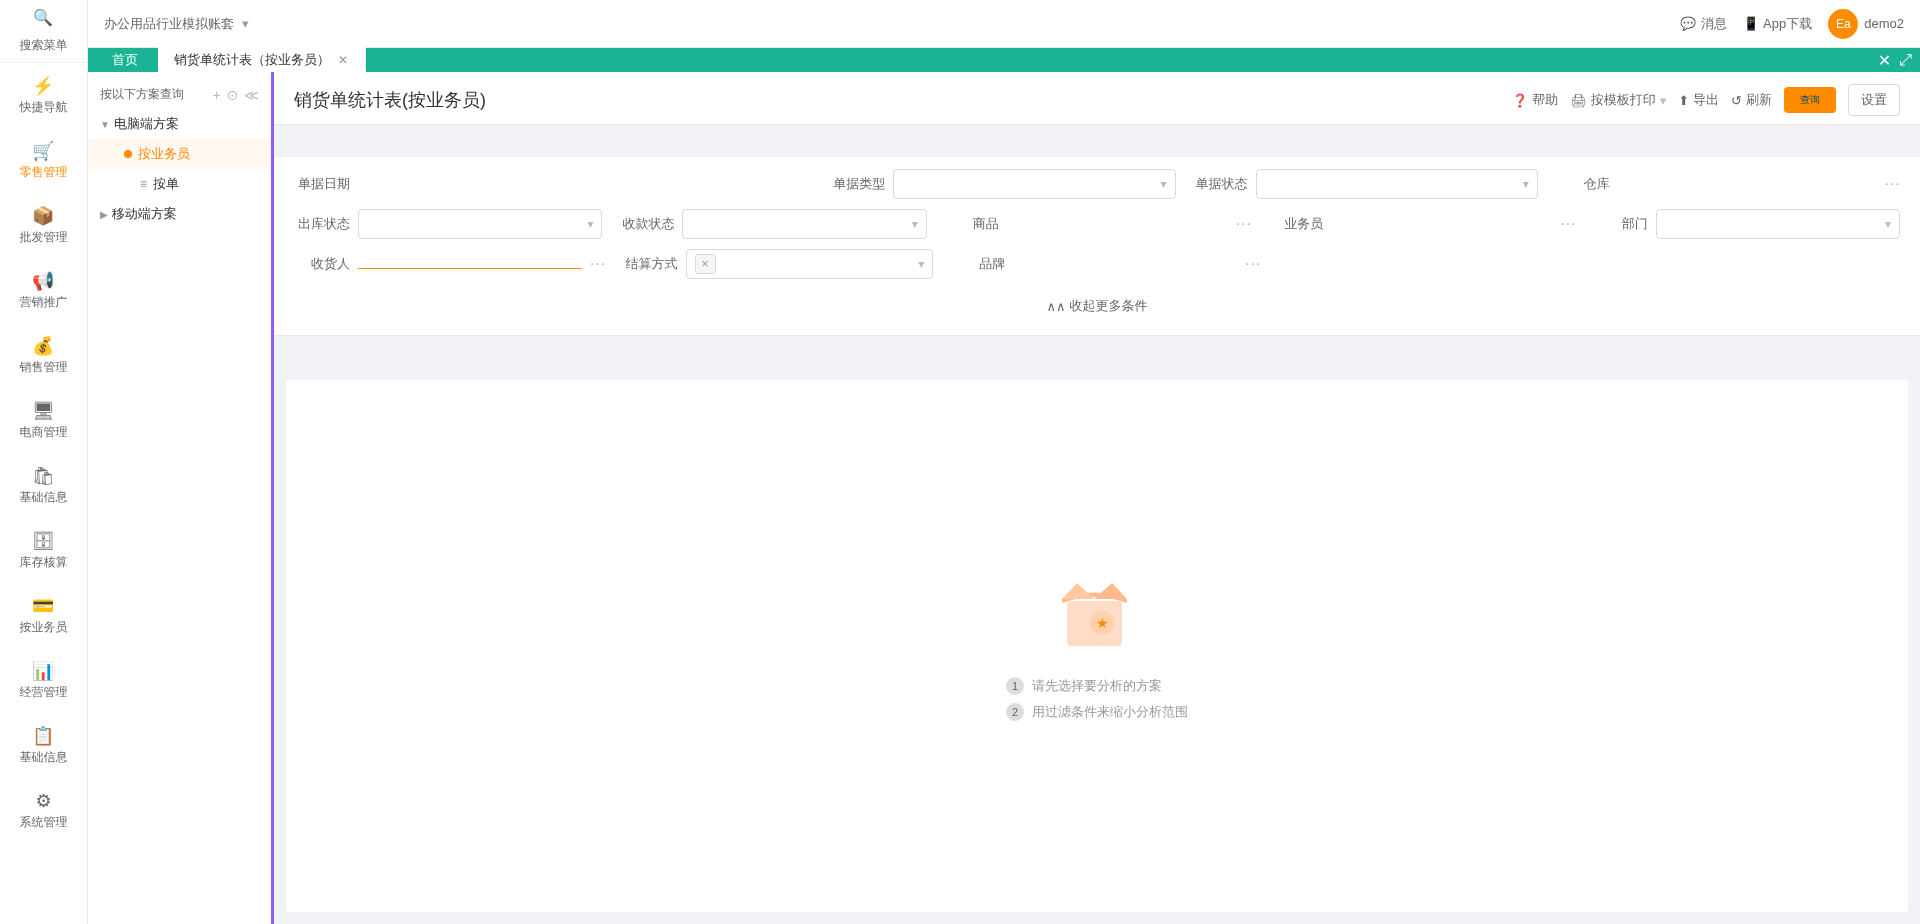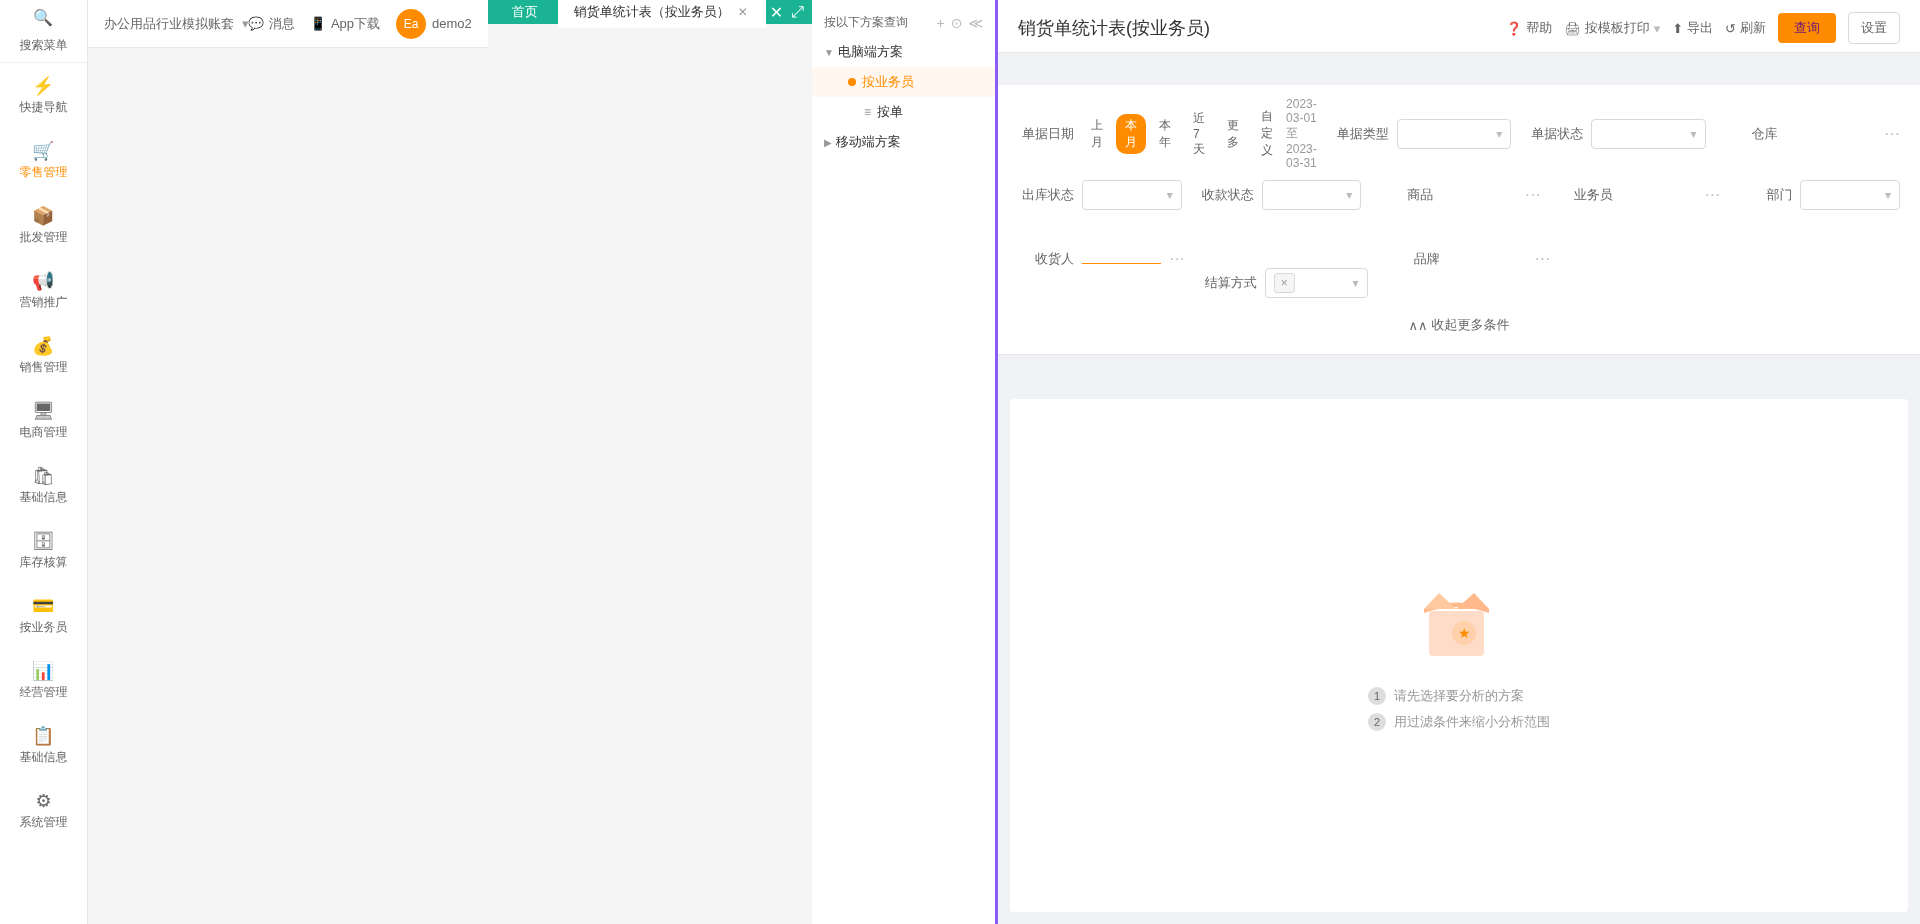--- a/index.html
+++ b/index.html
@@ -10,21 +10,21 @@
     .sidebar-logo { width: 100%; background: #ff8c00; padding: 10px 8px; display: flex; flex-direction: column; align-items: center; cursor: pointer; }
     .sidebar-logo .logo-icon { width: 40px; height: 40px; background: #fff; border-radius: 8px; display: flex; align-items: center; justify-content: center; color: #ff8c00; font-size: 18px; font-weight: bold; }
     .sidebar-logo .logo-text { color: #fff; font-size: 11px; margin-top: 4px; text-align: center; }
     .sidebar-search { width: 100%; padding: 8px 4px; text-align: center; cursor: pointer; color: #666; border-bottom: 1px solid #f0f0f0; }
     .sidebar-nav { width: 100%; }
     .sidebar-item { width: 100%; padding: 12px 4px; text-align: center; cursor: pointer; color: #666; font-size: 12px; display: flex; flex-direction: column; align-items: center; gap: 2px; }
     .sidebar-item.active { color: #ff8c00; }
     .sidebar-item-icon { font-size: 18px; }
 
     
-    .main { flex: 1; display: flex; flex-direction: row; overflow: hidden; }
+    .main { flex: 1; display: flex; flex-direction: column; overflow: hidden; }
 
     
     .top-header { height: 48px; background: #fff; border-bottom: 1px solid #e8e8e8; display: flex; align-items: center; justify-content: space-between; padding: 0 16px; }
     .top-header-left { display: flex; align-items: center; gap: 8px; color: #666; font-size: 13px; }
     .top-header-right { display: flex; align-items: center; gap: 16px; color: #666; font-size: 13px; }
     .top-header-right .user-avatar { width: 30px; height: 30px; border-radius: 50%; background: #ff8c00; display: flex; align-items: center; justify-content: center; color: #fff; font-size: 12px; }
 
     
     .tab-bar { height: 24px; background: #1ab394; display: flex; align-items: center; padding: 0 8px; gap: 4px; }
     .tab { height: 32px; padding: 0 16px; border-radius: 4px 4px 0 0; display: flex; align-items: center; gap: 6px; cursor: pointer; font-size: 13px; color: rgba(255,255,255,0.8); }
@@ -47,21 +47,21 @@
     .tree-child-sub { padding: 6px 12px 6px 52px; cursor: pointer; display: flex; align-items: center; gap: 6px; font-size: 13px; color: #333; }
 
     
     .right-panel { flex: 1; display: flex; flex-direction: column; overflow: hidden; gap: 32px; }
 
     
     .page-header { background: #fff; padding: 12px 20px 8px; border-bottom: 1px solid #e8e8e8; display: flex; align-items: center; justify-content: space-between; }
     .page-title { font-size: 18px; color: #333; font-weight: 500; }
     .page-actions { display: flex; align-items: center; gap: 12px; }
     .page-action-btn { display: flex; align-items: center; gap: 4px; color: #666; cursor: pointer; font-size: 13px; }
-    .page-action-btn.primary { background: #ff8c00; color: #701a75; padding: 6px 16px; border-radius: 4px; border: none; cursor: pointer; font-size: 13px; }
+    .page-action-btn.primary { background: #ff8c00; color: #0c4a6e; padding: 6px 16px; border-radius: 4px; border: none; cursor: pointer; font-size: 10px; }
     .page-action-btn.secondary { background: #fff; color: #666; padding: 6px 12px; border-radius: 4px; border: 1px solid #d9d9d9; cursor: pointer; font-size: 13px; }
 
     
     .filter-area { background: #fff; padding: 12px 20px; border-bottom: 1px solid #e8e8e8; }
     .filter-row { display: flex; align-items: center; margin-bottom: 10px; gap: 16px; }
     .filter-row:last-child { margin-bottom: 0; }
     .filter-item { display: flex; align-items: center; gap: 8px; flex: 1; }
     .filter-label { color: #666; font-size: 13px; white-space: nowrap; min-width: 56px; text-align: right; }
     .filter-input { flex: 1; border: none; border-bottom: 1px solid #d9d9d9; padding: 4px 8px; font-size: 13px; outline: none; color: #333; background: transparent; }
     .filter-input.active-border { border-bottom-color: #ff8c00; }
@@ -248,29 +248,20 @@
           <button class="page-action-btn primary">查询</button>
           <button class="page-action-btn secondary">设置</button>
         </div>
       </div>
 
       <div class="filter-area">
 
         <div class="filter-row">
           <div class="filter-item" style="flex:1.5;">
             <div class="filter-label">单据日期</div>
-            <div class="date-filter">
-              <span class="date-btn">上月</span>
-              <span class="date-btn active">本月</span>
-              <span class="date-btn">本年</span>
-              <span class="date-btn">近7天</span>
-              <span class="date-btn">更多</span>
-              <span class="date-btn">自定义</span>
-              <span class="date-range">2023-03-01 至 2023-03-31</span>
-            </div>
           </div>
           <div class="filter-item" style="flex:1;">
             <div class="filter-label">单据类型</div>
             <div class="filter-select">
               <span class="placeholder"></span>
               <span class="chevron-icon">▾</span>
             </div>
           </div>
           <div class="filter-item" style="flex:1;">
             <div class="filter-label">单据状态</div>
@@ -319,21 +310,21 @@
             </div>
           </div>
         </div>
 
         <div class="filter-row">
           <div class="filter-item" style="flex:1;">
             <div class="filter-label">收货人</div>
             <div class="filter-input active-border"></div>
             <span class="filter-dots">···</span>
           </div>
-          <div class="filter-item" style="flex:1;margin-top:48px;">
+          <div class="filter-item" style="flex:1;">
             <div class="filter-label">结算方式</div>
             <div class="filter-select" style="align-items:center;">
               <span class="tag-with-x">
                 <span class="tag-x">×</span>
               </span>
               <span class="chevron-icon">▾</span>
             </div>
           </div>
           <div class="filter-item" style="flex:1;">
             <div class="filter-label">品牌</div>

